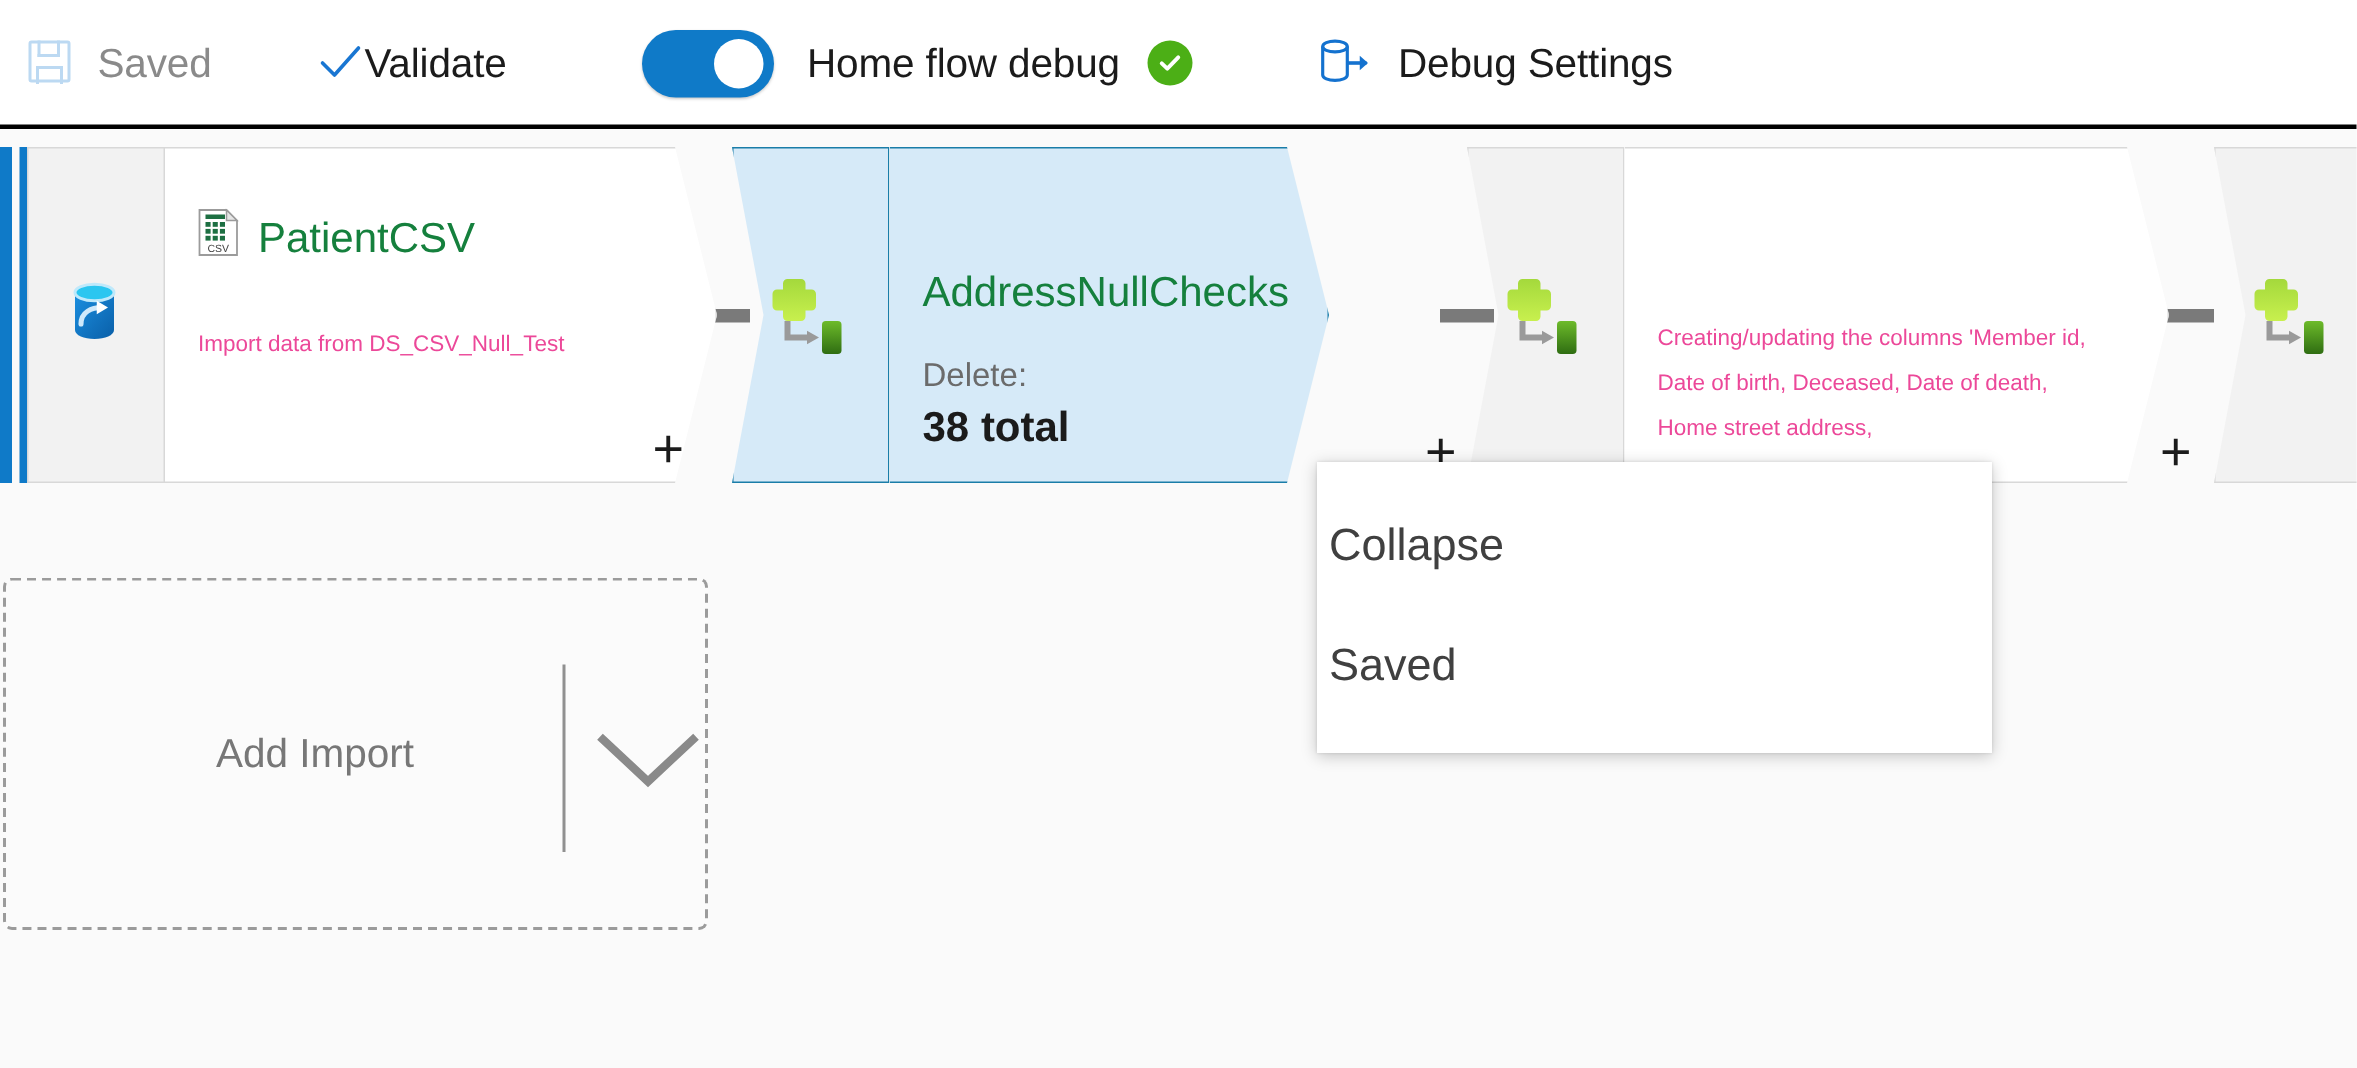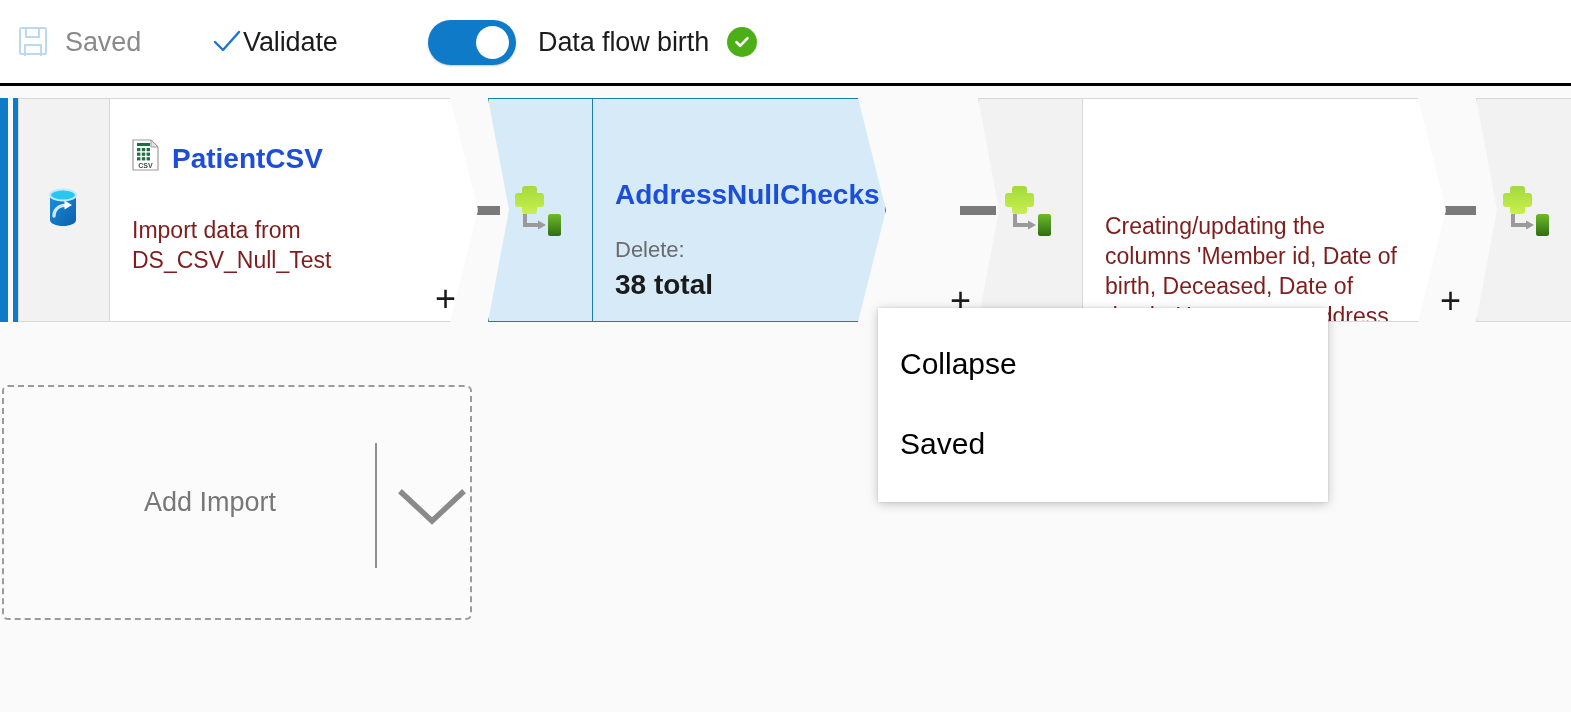--- a/index.html
+++ b/index.html
@@ -142,33 +142,33 @@
     background: #ffffff;
     border: 1px solid #d8d8d8;
     border-left: none;
     box-sizing: border-box;
     overflow: hidden;
   }
   .node .title {
     position: absolute;
     left: 22px; top: 40px;
     font-size: 28px;
-    font-weight: bold;
-    color: #1d4ed8;
+    font-weight: normal;
+    color: #15803d;
     white-space: nowrap;
     display: flex;
     align-items: center;
     gap: 12px;
   }
   .node .desc {
     position: absolute;
     left: 22px; top: 116px;
-    font-size: 23px;
+    font-size: 15px;
     line-height: 30px;
-    color: #7f1d1d;
+    color: #ec4899;
     width: 300px;
   }
   .node .meta-label {
     position: absolute;
     left: 22px; top: 138px;
     font-size: 22px;
     color: #6b6b6b;
   }
   .node .meta-value {
     position: absolute;
@@ -241,23 +241,23 @@
     background: #ffffff;
     box-shadow: 0 2px 10px rgba(0,0,0,0.22), 0 0 2px rgba(0,0,0,0.12);
     padding: 16px 0 18px 0;
     box-sizing: border-box;
     z-index: 50;
   }
   .ctx-item {
     height: 80px;
     display: flex;
     align-items: center;
-    padding-left: 22px;
+    padding-left: 8px;
     font-size: 30px;
-    color: #000000;
+    color: #404040;
     box-sizing: border-box;
   }
 </style>
 </head>
 <body>
 
 <div class="toolbar">
 
   <div class="tb-item" style="left:18px;">
     <span class="save-icon">
@@ -274,28 +274,39 @@
           <path d="M4 16 L12 24 L28 6" fill="none" stroke="#1976d2" stroke-width="2.4" stroke-linecap="round" stroke-linejoin="round"></path>
         </svg>
     </span>
     <span class="tb-label" style="">Validate</span>
   </div>
 
   <div class="tb-item" style="left:428px;">
     <span class="toggle">
         <span class="knob"></span>
       </span>
-    <span class="tb-label" style="margin-left:22px;">Data flow birth</span>
+    <span class="tb-label" style="margin-left:22px;">Home flow debug</span>
     <span class="status-ok" style="margin-left:18px;">
       <svg width="20" height="20" viewBox="0 0 20 20">
           <path d="M4.5 10.2 L8.2 13.8 L15.5 6.2" fill="none" stroke="#ffffff" stroke-width="2.6" stroke-linecap="round" stroke-linejoin="round"></path>
         </svg>
     </span>
   </div>
 
+  <div class="tb-item" style="left:878px;">
+    <span class="dbg-icon">
+      <svg width="38" height="36" viewBox="0 0 38 36">
+        <ellipse cx="12" cy="7" rx="8.2" ry="3.6" fill="none" stroke="#1472cf" stroke-width="2.1"></ellipse>
+        <path d="M3.8 7 V26 C3.8 28 7.5 29.6 12 29.6 C16.5 29.6 20.2 28 20.2 26 V7" fill="none" stroke="#1472cf" stroke-width="2.1"></path>
+        <path d="M20 18 H33" fill="none" stroke="#1472cf" stroke-width="2.4"></path>
+        <path d="M28.5 13.2 L34 18 L28.5 22.8 Z" fill="#1472cf"></path>
+      </svg>
+    </span>
+    <span class="tb-label" style="margin-left:16px;">Debug Settings</span>
+  </div>
 </div>
 
 <div class="canvas">
 
   <div class="accent-wide"></div>
   <div class="accent-thin"></div>
 
   <div class="connector" style="left:470px; width:30px;"></div>
   <div class="connector" style="left:960px; width:36px;"></div>
   <div class="connector" style="left:1440px; width:36px;"></div>

